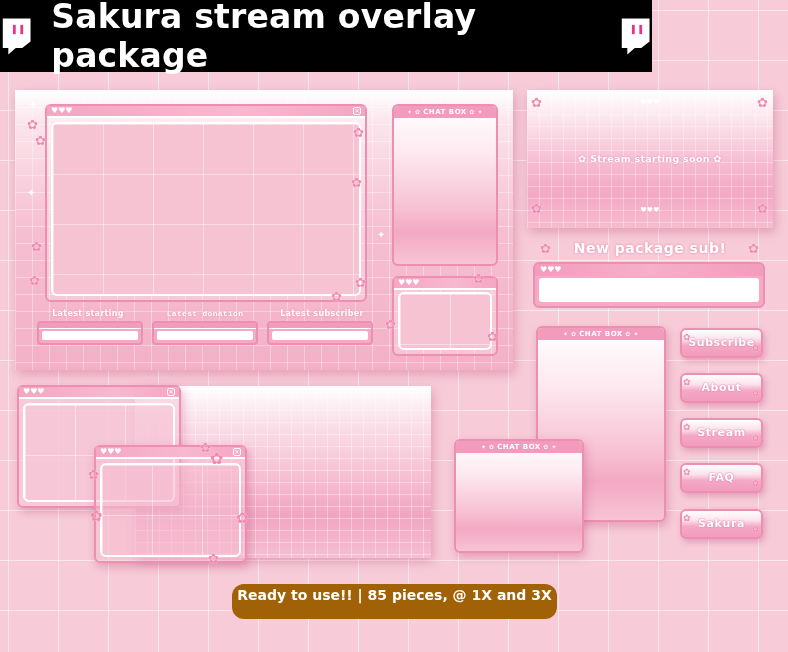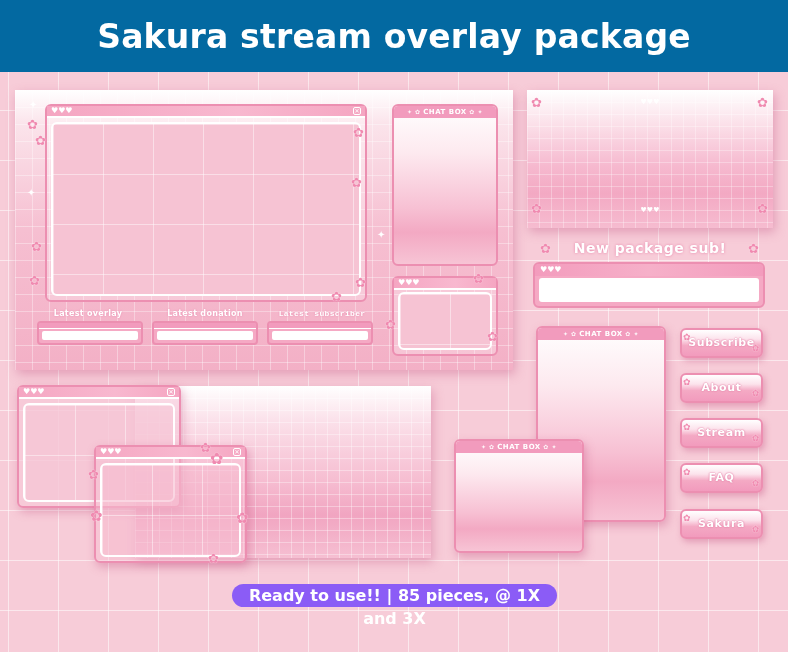--- a/index.html
+++ b/index.html
@@ -8,23 +8,23 @@
     font-family: "DejaVu Sans", sans-serif;
     background-color: #f7ccd8;
     background-image:
       linear-gradient(rgba(255,255,255,0.55) 1px, transparent 1px),
       linear-gradient(90deg, rgba(255,255,255,0.55) 1px, transparent 1px);
     background-size: 50px 50px;
     background-position: 8px 10px;
     position: relative;
   }
   .header {
-    position: absolute; left: 0; top: 0; width: 788px; height: 72px;
-    background: #0369a1;
-    display: flex; align-items: center; justify-content: center; gap: 18px; flex-direction: column;
+    position: absolute; left: 0; top: 0; width: 652px; height: 72px;
+    background: #000000;
+    display: flex; align-items: center; justify-content: center; gap: 18px;
   }
   .header-title {
     color: #fff; font-family: "DejaVu Sans", sans-serif; font-weight: bold;
     font-size: 33px; letter-spacing: 0.2px;
   }
   .twitch-icon { width: 36px; height: 44px; display: block; }
 
   .abs { position: absolute; }
   .shadow { box-shadow: 2px 4px 10px rgba(190, 70, 120, 0.35); }
 
@@ -134,23 +134,23 @@
     background: linear-gradient(180deg, #ffffff 0%, #fce3ec 35%, #f4a9c4 60%, #f29bbd 100%);
     color: #fff; font-size: 11px; font-weight: bold; letter-spacing: 0.6px;
     text-align: center; line-height: 26px;
     text-shadow: 0 0 2px #e27aa2, 0 0 1px #e27aa2;
     box-shadow: 2px 3px 6px rgba(190,70,120,0.35);
     cursor: pointer;
   }
   .nav-btn .flower { font-size: 9px; }
 
   .footer-pill {
-    position: absolute; left: 232px; top: 584px; width: 325px; height: 23px;
-    background: #8b5cf6; border-radius: 12px; color: #fff;
-    font-size: 16px; font-weight: bold; text-align: center; line-height: 23px;
+    position: absolute; left: 232px; top: 584px; width: 325px; height: 35px;
+    background: #a16207; border-radius: 12px; color: #fff;
+    font-size: 14px; font-weight: bold; text-align: center; line-height: 23px;
   }
 </style>
 </head>
 <body>
 
 <div class="header">
   <svg class="twitch-icon" viewBox="0 0 36 44">
     <path d="M3 3 H33 V28 L24 35 H17 L9 42 V35 H3 Z" fill="#fff"></path>
     <rect x="14" y="10" width="3" height="10" fill="#e8338b"></rect>
     <rect x="22" y="10" width="3" height="10" fill="#e8338b"></rect>
@@ -193,41 +193,44 @@
   <div class="window" style="left:377px;top:186px;width:106px;height:80px;">
     <div class="titlebar">
       <span class="heart">♥♥♥</span>
     </div>
     <div class="window-inner" style="top:14px;"></div>
   </div>
   <span class="flower" style="left:458px;top:182px;">✿</span>
   <span class="flower" style="left:370px;top:228px;">✿</span>
   <span class="flower" style="left:472px;top:240px;">✿</span>
 
-  <div class="alert-label" style="left:22px;top:219px;width:102px;">Latest overlay</div>
+  <div class="alert-label" style="left:22px;top:219px;width:102px;">Latest starting</div>
   <div class="alert-box" style="left:22px;top:231px;width:106px;height:24px;">
       <div class="bar"></div>
       <div class="body"></div>
     </div>
 
-  <div class="alert-label" style="left:137px;top:219px;width:106px;">Latest donation</div>
+  <div class="alert-label" style="left:137px;top:219px;width:106px;font-family:Liberation Mono, monospace;">Latest donation</div>
   <div class="alert-box" style="left:137px;top:231px;width:106px;height:24px;">
       <div class="bar"></div>
       <div class="body"></div>
     </div>
 
-  <div class="alert-label" style="left:252px;top:219px;width:110px;font-family:Liberation Mono, monospace;">Latest subscriber</div>
+  <div class="alert-label" style="left:252px;top:219px;width:110px;">Latest subscriber</div>
   <div class="alert-box" style="left:252px;top:231px;width:106px;height:24px;">
       <div class="bar"></div>
       <div class="body"></div>
     </div>
 </div>
 
 <div class="abs panel-starting shadow">
   <div class="hearts-row" style="top:8px;">♥♥♥</div>
+  <div class="starting-text">
+    <span>✿ </span><span>Stream starting soon</span><span> ✿</span>
+  </div>
   <div class="hearts-row" style="top:116px;">♥♥♥</div>
   <span class="flower" style="left:4px;top:6px;">✿</span>
   <span class="flower" style="left:230px;top:6px;">✿</span>
   <span class="flower" style="left:4px;top:112px;">✿</span>
   <span class="flower" style="left:230px;top:112px;">✿</span>
 </div>
 
 <div class="gifted-title">New package sub!</div>
 <span class="flower" style="left:540px;top:242px;">✿</span>
 <span class="flower" style="left:748px;top:242px;">✿</span>

